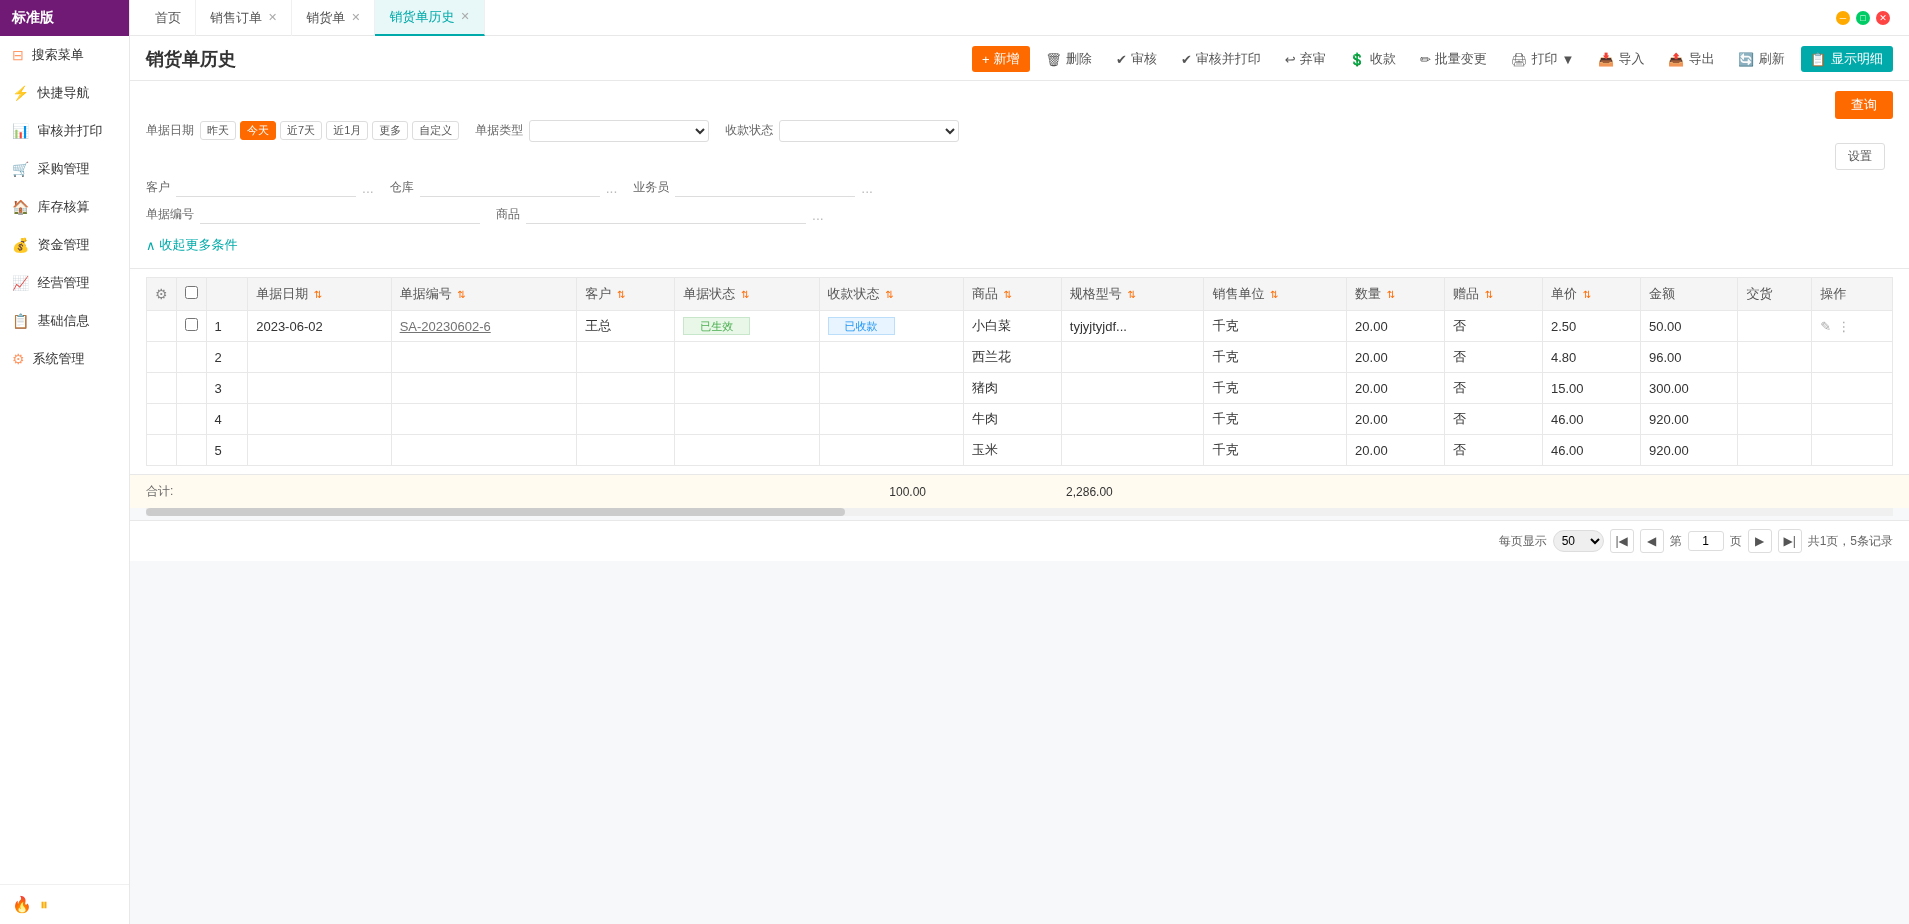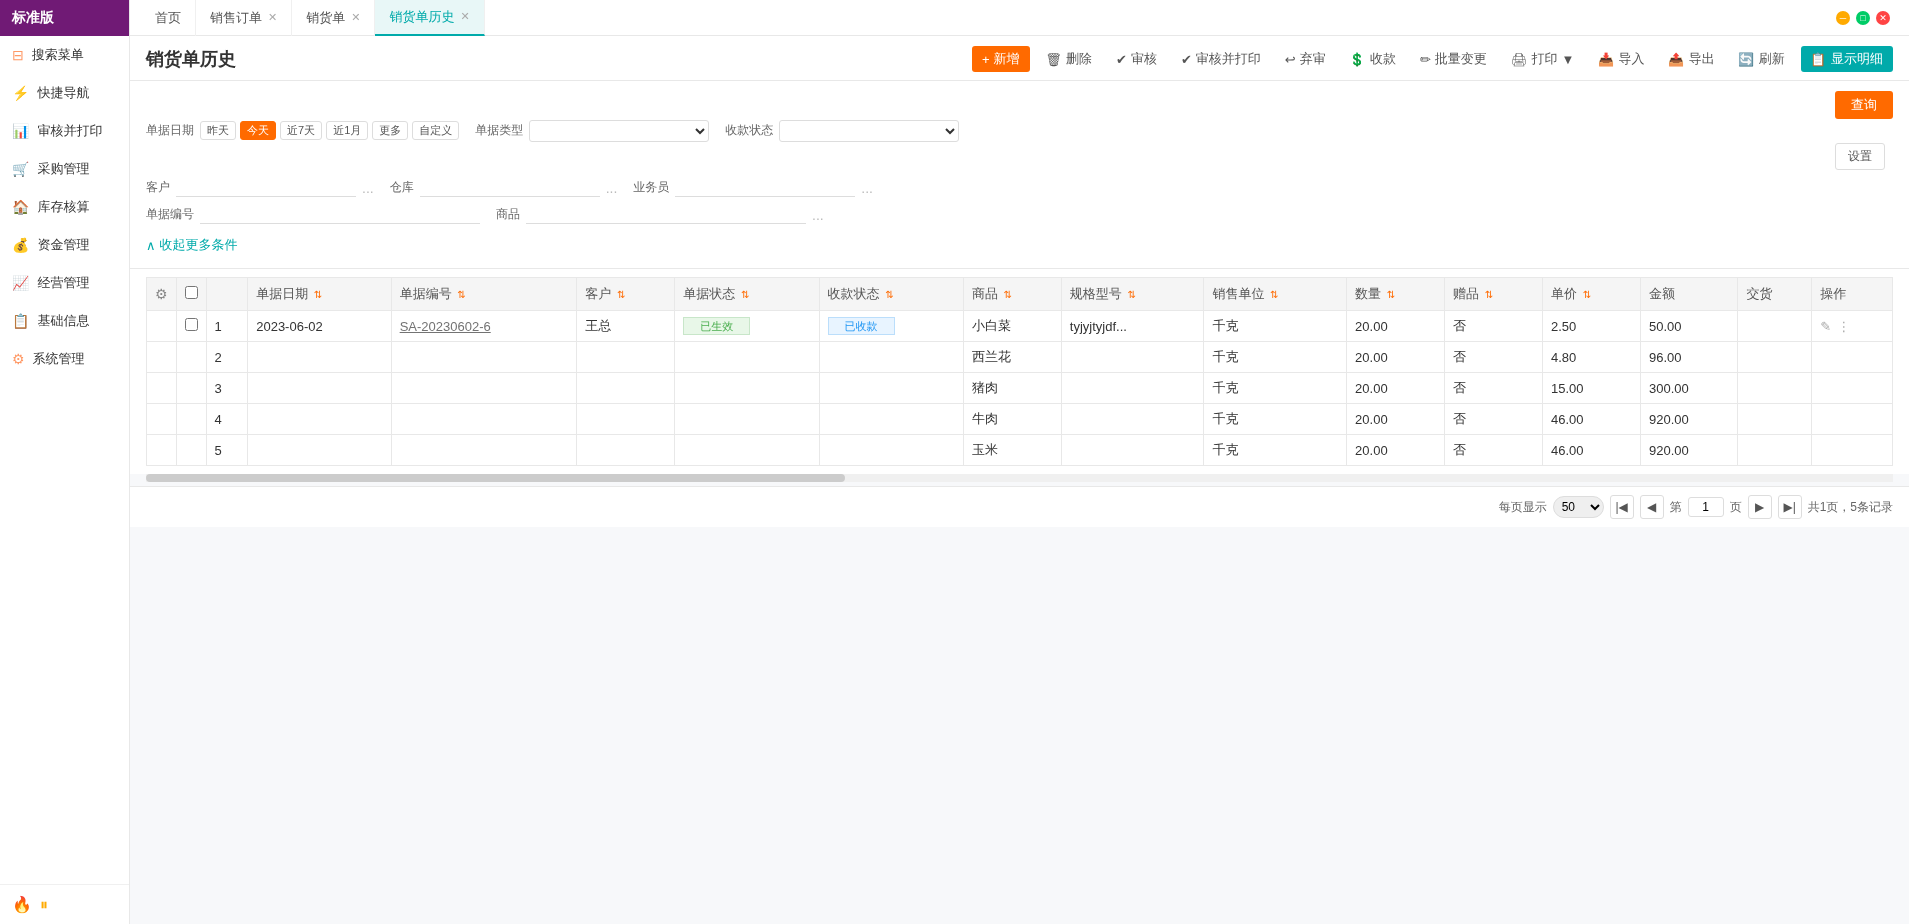--- a/index.html
+++ b/index.html
@@ -582,20 +582,27 @@
             <td>否</td>
             <td>46.00</td>
             <td>920.00</td>
             <td></td>
             <td></td>
           </tr>
         </tbody>
       </table>
     </div>
 
+    <div class="summary-row">
+      <span class="summary-label">合计:</span>
+      <div class="summary-values">
+        <span class="summary-value" style="margin-left: 700px;">100.00</span>
+        <span class="summary-value" style="margin-left: 100px;">2,286.00</span>
+      </div>
+    </div>
 
     <div style="height:8px; background:#f0f0f0; margin: 0 16px 4px;">
       <div style="height:8px; background:#ccc; border-radius:4px; width:40%; margin-left:0;"></div>
     </div>
 
     <div class="pagination">
       <span class="page-info">每页显示</span>
       <select class="page-size-select">
         <option value="50">50</option>
         <option value="20">20</option>

